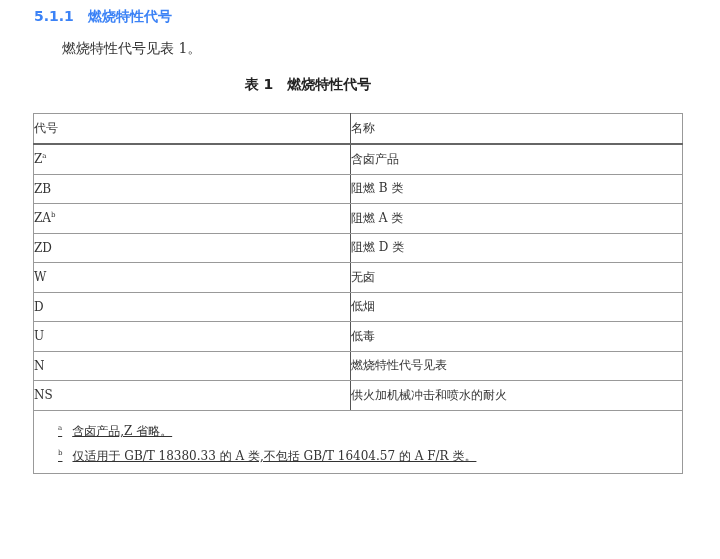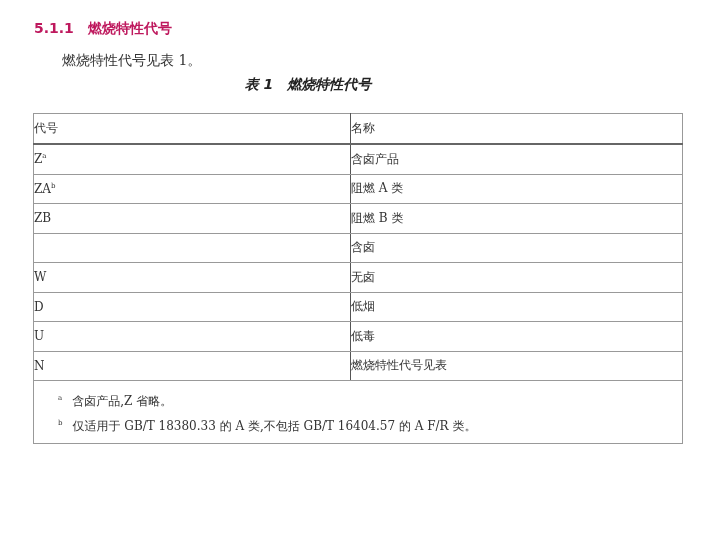--- a/index.html
+++ b/index.html
@@ -1,28 +1,28 @@
 <!DOCTYPE html>
 <html><head>
 <meta charset="utf-8">
 <style>
   html, body { margin:0; padding:0; background:#fff; }
   body { width:720px; height:559px; position:relative; overflow:hidden; color:#222; font-family:"DejaVu Serif", serif; }
-  .heading { position:absolute; left:34px; top:20px; font-family:"DejaVu Sans", sans-serif; font-weight:bold; font-size:14px; color:#be185d; }
+  .heading { position:absolute; left:34px; top:8px; font-family:"DejaVu Sans", sans-serif; font-weight:bold; font-size:14px; color:#3b82f6; }
   .heading .num { margin-right:14px; }
-  .para { position:absolute; left:62px; top:52px; font-size:14px; color:#333; }
-  .caption { position:absolute; left:0; width:616px; top:76px; text-align:center; font-family:"DejaVu Sans", sans-serif; font-weight:bold; font-size:14px; color:#222;font-style:italic; }
+  .para { position:absolute; left:62px; top:40px; font-size:14px; color:#333; }
+  .caption { position:absolute; left:0; width:616px; top:76px; text-align:center; font-family:"DejaVu Sans", sans-serif; font-weight:bold; font-size:14px; color:#222; }
   .caption .sp { margin-right:14px; }
   table { position:absolute; left:33px; top:113px; width:650px; border-collapse:collapse; border:1.5px solid #444; font-size:12px; color:#333; }
   td, th { border:1px solid #999; text-align:left; height:28.5px; padding:0; font-weight:normal; }
   th { border-bottom:2px solid #666; height:29px; }
   td.c1, th.c1 { width:316px; border-right:1px solid #555; }
   sup { font-size:7px; vertical-align:super; }
   td.notes { text-align:left; padding:6px 0 6px 24px; height:auto; border-top:1.5px solid #555; }
-  .note { font-size:12px; line-height:22px; color:#333; }
+  .note { font-size:12px; line-height:22px; color:#333;text-decoration:underline; }
   .note sup { margin-right:10px; }
 </style>
 </head>
 <body>
 
 <div class="heading">
   <span class="num">5.1.1</span><span>燃烧特性代号</span>
 </div>
 <div class="para">燃烧特性代号见表 1。</div>
 <div class="caption">
@@ -35,47 +35,51 @@
       <th class="c1">代号</th>
       <th>名称</th>
     </tr>
   </thead>
   <tbody id="tbody">
       <tr>
         <td class="c1"><span>Z</span><sup>a</sup></td>
         <td>含卤产品</td>
       </tr>
       <tr>
+        <td class="c1"><span>ZB</span><sup></sup></td>
+        <td>阻燃 B 类</td>
+      </tr>
+      <tr>
         <td class="c1"><span>ZA</span><sup>b</sup></td>
         <td>阻燃 A 类</td>
       </tr>
       <tr>
-        <td class="c1"><span>ZB</span><sup></sup></td>
-        <td>阻燃 B 类</td>
-      </tr>
-      <tr>
-        <td class="c1"><span></span><sup></sup></td>
-        <td>含卤</td>
+        <td class="c1"><span>ZD</span><sup></sup></td>
+        <td>阻燃 D 类</td>
       </tr>
       <tr>
         <td class="c1"><span>W</span><sup></sup></td>
         <td>无卤</td>
       </tr>
       <tr>
         <td class="c1"><span>D</span><sup></sup></td>
         <td>低烟</td>
       </tr>
       <tr>
         <td class="c1"><span>U</span><sup></sup></td>
         <td>低毒</td>
       </tr>
       <tr>
         <td class="c1"><span>N</span><sup></sup></td>
         <td>燃烧特性代号见表</td>
       </tr>
+      <tr>
+        <td class="c1"><span>NS</span><sup></sup></td>
+        <td>供火加机械冲击和喷水的耐火</td>
+      </tr>
     </tbody>
   <tfoot>
     <tr>
       <td colspan="2" class="notes">
         <div class="note"><sup>a</sup><span>含卤产品,Z 省略。</span></div>
         <div class="note"><sup>b</sup><span>仅适用于 GB/T 18380.33 的 A 类,不包括 GB/T 16404.57 的 A F/R 类。</span></div>
       </td>
     </tr>
   </tfoot>
 </table>

